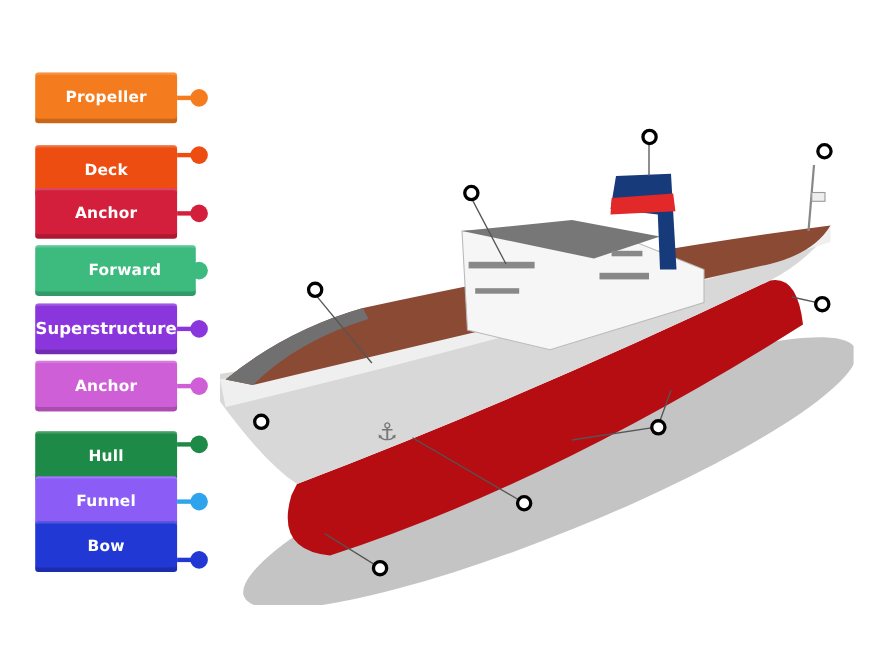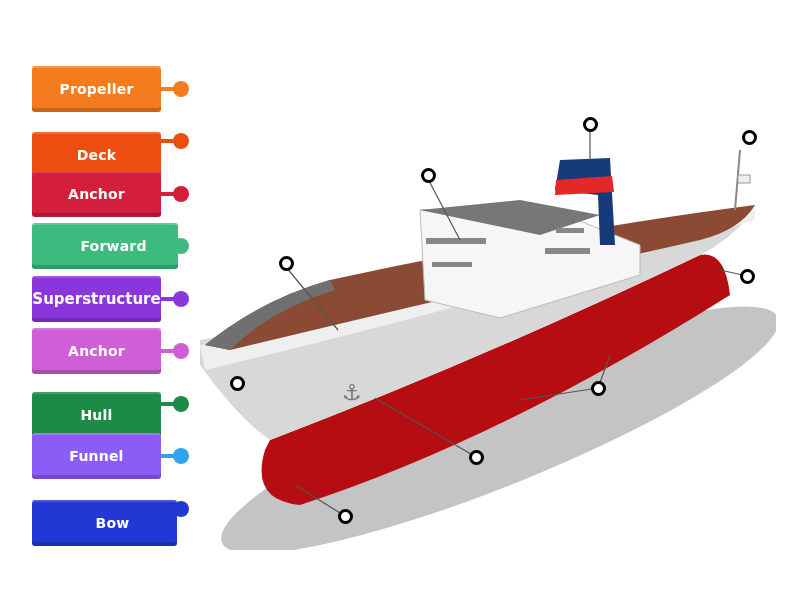--- a/index.html
+++ b/index.html
@@ -32,21 +32,21 @@
     <div class="pin" style="top: 291px; background: rgb(138, 54, 220);"></div>
     <div class="tile" style="top: 328px; background: rgb(207, 95, 214);">Anchor</div>
     <div class="connector" style="top: 349px; background: rgb(207, 95, 214);"></div>
     <div class="pin" style="top: 343px; background: rgb(207, 95, 214);"></div>
     <div class="tile" style="top: 392px; background: rgb(30, 138, 71);">Hull</div>
     <div class="connector" style="top: 402px; background: rgb(30, 138, 71);"></div>
     <div class="pin" style="top: 396px; background: rgb(30, 138, 71);"></div>
     <div class="tile" style="top: 433px; background: #8b5cf6;">Funnel</div>
     <div class="connector" style="top: 454px; background: rgb(47, 163, 236);"></div>
     <div class="pin" style="top: 448px; background: rgb(47, 163, 236);"></div>
-    <div class="tile" style="top: 500px; background: rgb(34, 56, 212); padding-left: 16px;">Bow</div>
+    <div class="tile" style="top: 474px; background: rgb(34, 56, 212);">Bow</div>
     <div class="connector" style="top: 507px; background: rgb(34, 56, 212);"></div>
     <div class="pin" style="top: 501px; background: rgb(34, 56, 212);"></div>
   </div>
 
 <svg id="ship" viewBox="196 100 580 450">
 
   <ellipse cx="500" cy="430" rx="300" ry="55" fill="#c4c4c4" transform="rotate(-22 500 430)"></ellipse>
 
   <path d="M265 450 Q250 500 300 505 Q500 440 730 295 Q725 250 700 255 Q480 360 270 440 Z" fill="#b50d12"></path>
 

